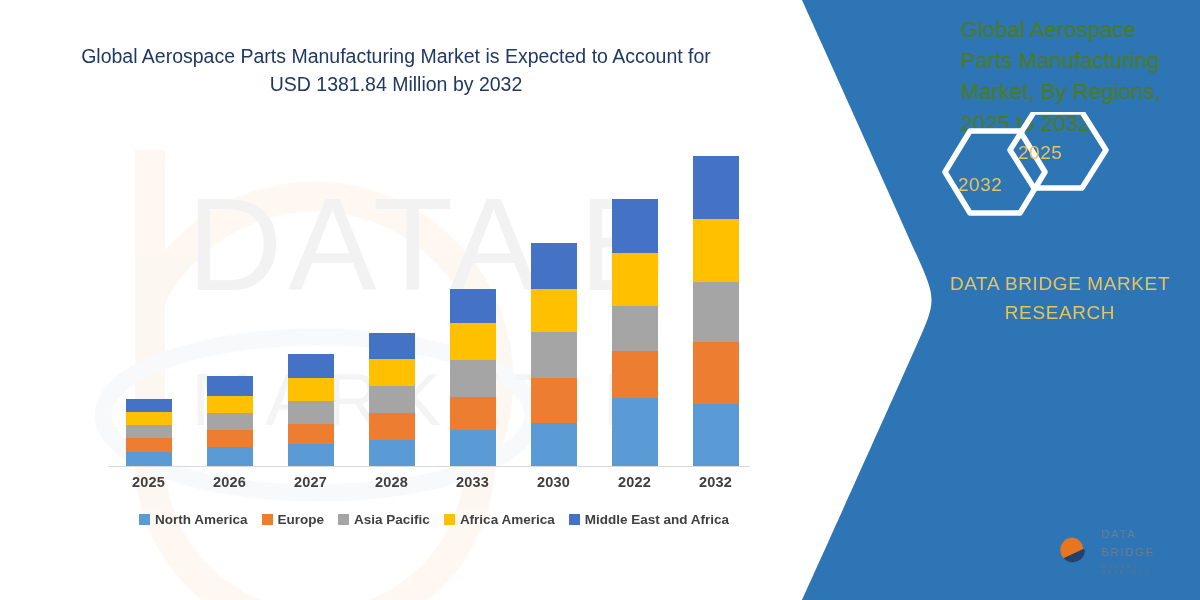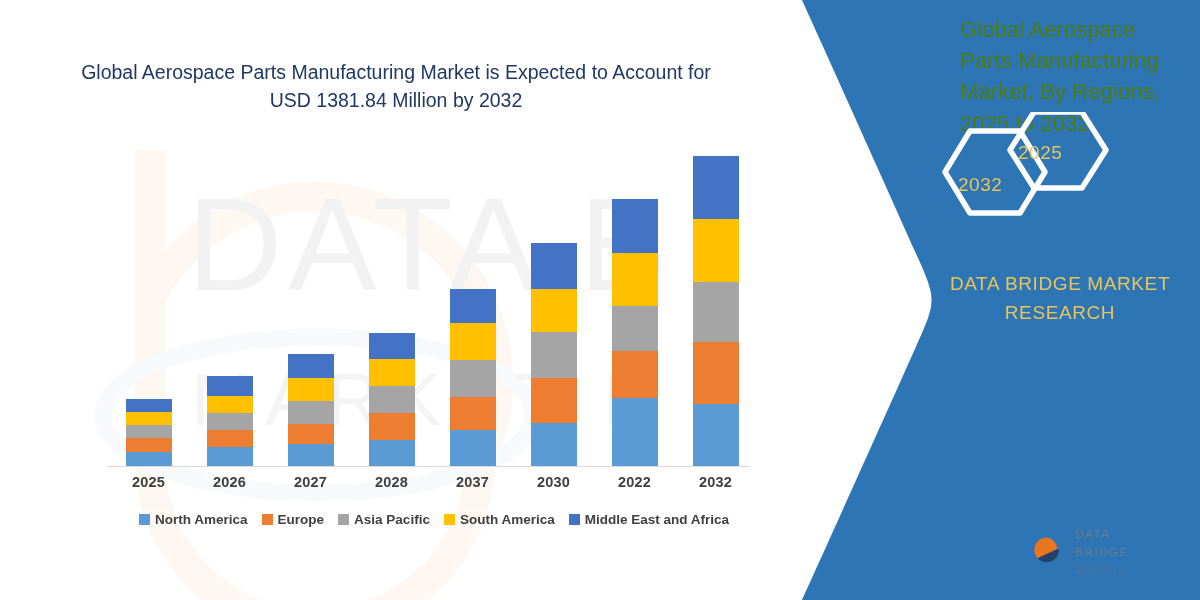--- a/index.html
+++ b/index.html
@@ -75,21 +75,21 @@
     color: #E8C45A;
     font-size: 19px;
     line-height: 1.5;
     letter-spacing: 0.6px;
   }
 
   
   .corner-logo {
     position: absolute;
     z-index: 6;
-    left: 1032px; top: 528px;
+    left: 1058px; top: 528px;
     width: 134px; height: 44px;
     display: flex;
     align-items: center;
     gap: 14px;
   }
   .corner-logo .logo-text { line-height: 1.15; }
   .corner-logo .logo-main {
     color: #6C7C8C;
     font-size: 11.5px;
     letter-spacing: 1.6px;
@@ -111,21 +111,20 @@
   }
   .chart-title {
     position: absolute;
     top: 42px; left: 60px;
     width: 672px;
     text-align: center;
     color: #1F3864;
     font-size: 19.5px;
     line-height: 1.45;
     font-weight: 400;
-    margin-top: 16px;
   }
 
   
   .watermark {
     position: absolute;
     top: 0; left: 0;
     width: 790px; height: 600px;
     z-index: 1;
     pointer-events: none;
   }
@@ -296,42 +295,42 @@
           <div class="seg" style="height: 62px; background: rgb(237, 125, 49);"></div>
           <div class="seg" style="height: 62px; background: rgb(91, 155, 213);"></div>
         </div>
       </div>
     <div class="axis-line"></div>
     <div class="xlabels">
         <span class="xlabel" style="left: 0.5px;">2025</span>
         <span class="xlabel" style="left: 81.5px;">2026</span>
         <span class="xlabel" style="left: 162.5px;">2027</span>
         <span class="xlabel" style="left: 243.5px;">2028</span>
-        <span class="xlabel" style="left: 324.5px;">2037</span>
+        <span class="xlabel" style="left: 324.5px;">2033</span>
         <span class="xlabel" style="left: 405.5px;">2030</span>
         <span class="xlabel" style="left: 486.5px;">2022</span>
         <span class="xlabel" style="left: 567.5px;">2032</span>
       </div>
 
     <div class="legend">
         <div class="legend-item">
           <span class="legend-swatch" style="background: rgb(91, 155, 213);"></span>
           <span class="legend-label">North America</span>
         </div>
         <div class="legend-item">
           <span class="legend-swatch" style="background: rgb(237, 125, 49);"></span>
           <span class="legend-label">Europe</span>
         </div>
         <div class="legend-item">
           <span class="legend-swatch" style="background: rgb(165, 165, 165);"></span>
           <span class="legend-label">Asia Pacific</span>
         </div>
         <div class="legend-item">
           <span class="legend-swatch" style="background: rgb(255, 192, 0);"></span>
-          <span class="legend-label">South America</span>
+          <span class="legend-label">Africa America</span>
         </div>
         <div class="legend-item">
           <span class="legend-swatch" style="background: rgb(68, 114, 196);"></span>
           <span class="legend-label">Middle East and Africa</span>
         </div>
       </div>
 
   </div>
 
   <div class="right-panel"></div>

